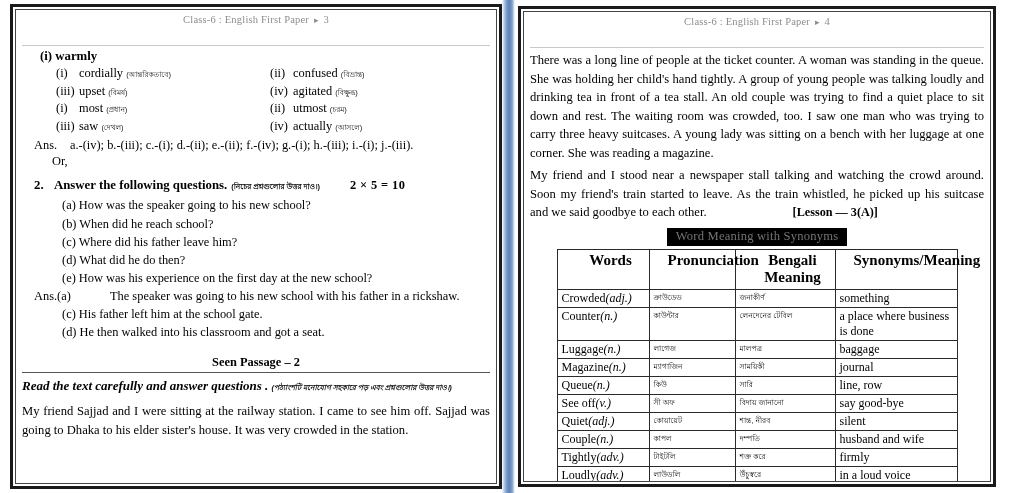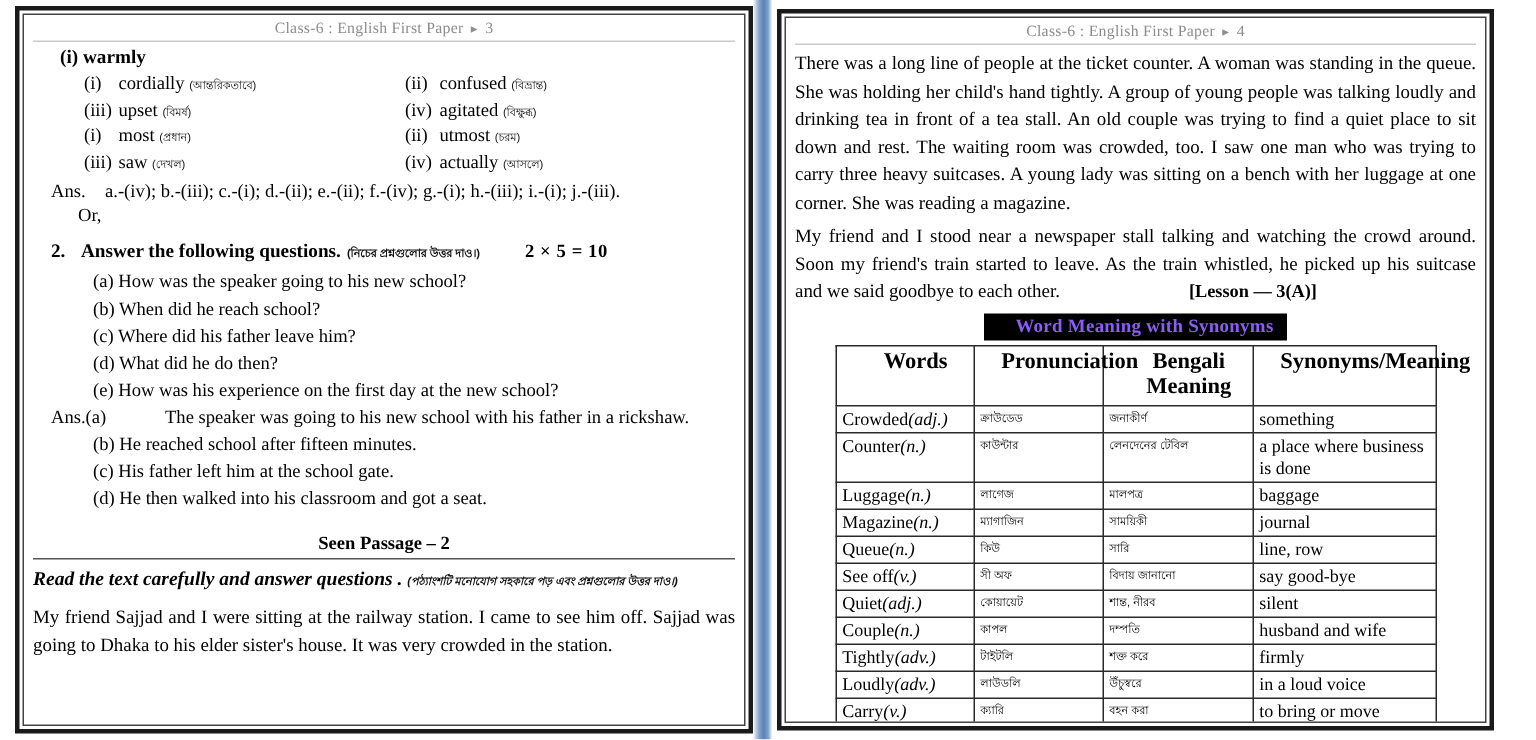--- a/index.html
+++ b/index.html
@@ -34,21 +34,21 @@
   }
   .page-left  { width: 492px; height: 485px; margin: 4px 0 0 10px; }
   .page-right { width: 478px; height: 481px; margin: 6px 0 0 16px; }
 
   
   .run-head {
     text-align: center;
     font-size: 10.5px;
     color: #8d8d8d;
     letter-spacing: .2px;
-    padding-bottom: 2px;
+    padding-bottom: 20px;
     border-bottom: 1px solid #c9c9c9;
     margin-bottom: 3px;
     white-space: nowrap;
   }
   .run-head .marker { font-size: 9px; color: #8d8d8d; padding: 0 2px; }
 
   
   .bn {
     font-family: "Liberation Sans", "DejaVu Sans", sans-serif;
     font-size: 7.5px;
@@ -103,23 +103,23 @@
   .para {
     font-size: 12.6px; text-align: justify; line-height: 1.47;
     margin: 0 0 2px 0;
   }
   .para.second { margin-top: 4px; }
   .lesson-tag { font-weight: bold; font-size: 12.2px; margin-left: 86px; white-space: nowrap; }
 
   .wm-banner-wrap { text-align: center; margin: 4px 0 3px 0; }
   .wm-banner {
     display: inline-block;
-    background: #000; color: #8b5cf6;
-    font-weight: bold; font-size: 12.6px;
-    padding: 1px 9px 2px 21px;
+    background: #000; color: #737373;
+    font-weight: normal; font-size: 12.6px;
+    padding: 1px 9px 2px 9px;
     letter-spacing: .2px;
   }
 
   
   table.wm {
     border-collapse: collapse;
     margin: 0 auto;
     width: 400px;
     table-layout: fixed;
   }
@@ -234,21 +234,20 @@
         <div class="q-item">(b) When did he reach school?</div>
         <div class="q-item">(c) Where did his father leave him?</div>
         <div class="q-item">(d) What did he do then?</div>
         <div class="q-item">(e) How was his experience on the first day at the new school?</div>
       </div>
 
       <div>
         <div class="a-first">
           <span class="ia">Ans.(a)</span><span>The speaker was going to his new school with his father in a rickshaw.</span>
         </div>
-        <div class="a-item">(b) He reached school after fifteen minutes.</div>
         <div class="a-item">(c) His father left him at the school gate.</div>
         <div class="a-item">(d) He then walked into his classroom and got a seat.</div>
       </div>
 
       <div class="sp-title">Seen Passage – 2</div>
       <div class="sp-instr">
         <span>Read the text carefully and answer questions .</span>
         <span class="bn">(পঠ্যাংশটি মনোযোগ সহকারে পড় এবং প্রশ্নগুলোর উত্তর দাও।)</span>
       </div>
       <div class="sp-body">My friend Sajjad and I were sitting at the railway station. I came to see him off. Sajjad was going to Dhaka to his elder sister's house. It was very crowded in the station.</div>

